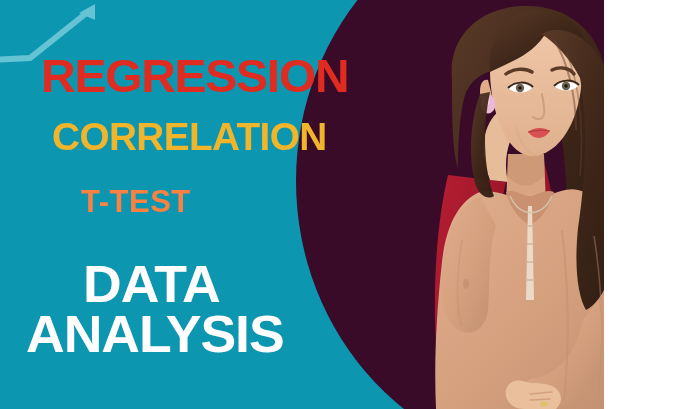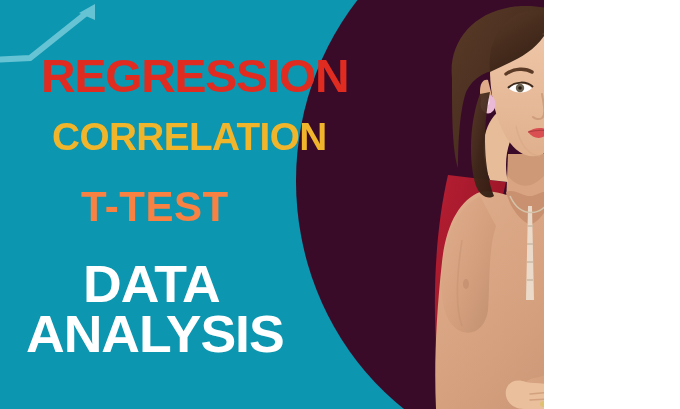--- a/index.html
+++ b/index.html
@@ -2,21 +2,21 @@
 <html><head>
 <meta charset="utf-8">
 <style>
   html, body {
     margin: 0;
     padding: 0;
     background: #ffffff;
   }
   #poster {
     position: relative;
-    width: 544px;
+    width: 604px;
     height: 409px;
     overflow: hidden;
     background: #0d96b0;
     font-family: "Liberation Sans", sans-serif;
     user-select: none;
     text-align: right;
   }
 
   
   #bg-teal {
@@ -66,21 +66,21 @@
     top: 118px;
     font-size: 38px;
     letter-spacing: -0.6px;
     color: #f0b52a;
     transform: scaleX(1.02);
     transform-origin: left center;
   }
   #line-ttest {
     left: 81px;
     top: 186px;
-    font-size: 42px;
+    font-size: 31px;
     letter-spacing: 0.5px;
     color: #f98243;
     transform: scaleX(1.0);
     transform-origin: left center;
   }
   #line-data {
     left: 83px;
     top: 258px;
     font-size: 52px;
     letter-spacing: -1px;

